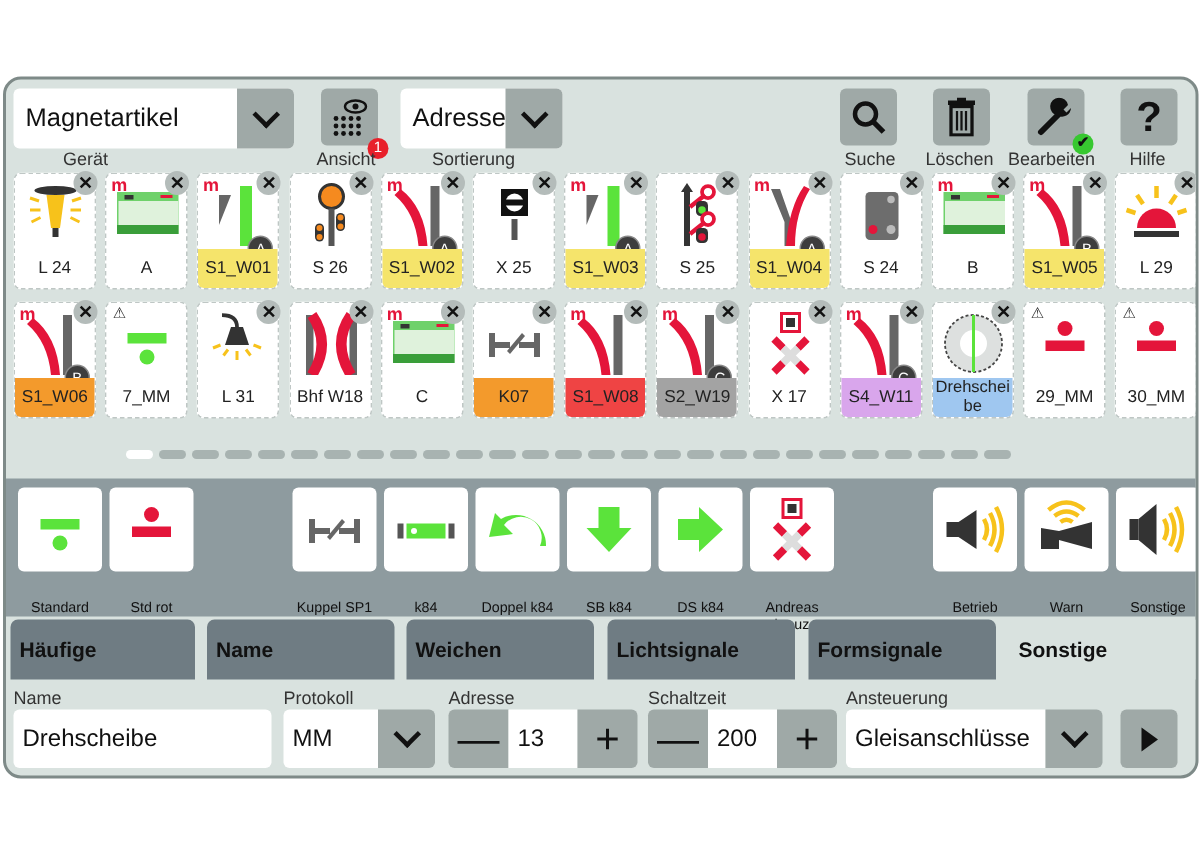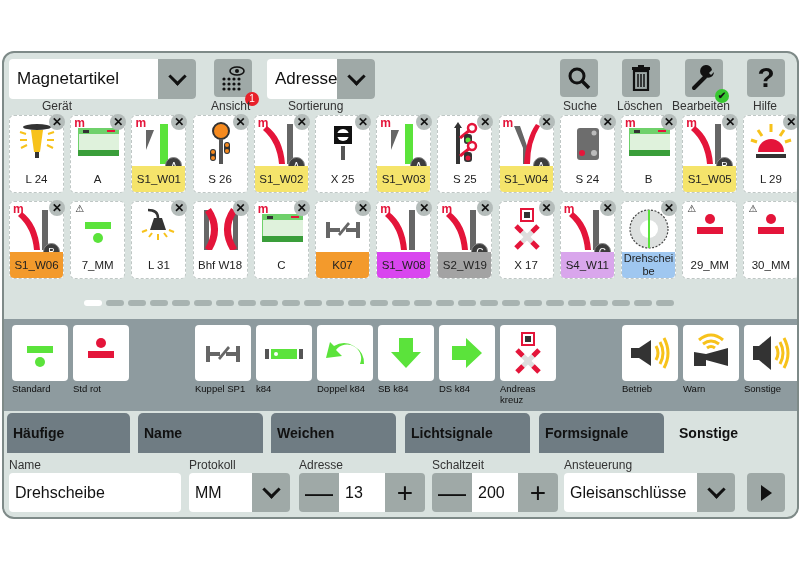--- a/index.html
+++ b/index.html
@@ -39,21 +39,21 @@
 
   
   .pager { position: absolute; left: 80px; top: 247px; display: flex; gap: 4px; }
   .pager span { width: 18px; height: 6px; border-radius: 3px; background: #a8b3b1; }
   .pager span.on { background: #fff; }
 
   
   .palette { position: absolute; left: 0; top: 266px; width: 797px; height: 92px; background: #8e9b9f; }
   .pal-item { position: absolute; top: 6px; width: 56px; }
   .pal-item .box { width: 56px; height: 56px; background: #fff; border-radius: 4px; display: flex; align-items: center; justify-content: center; }
-  .pal-item .t { font-size: 9.5px; color: #111; text-align: left; line-height: 11px; margin-top: 2px; }
+  .pal-item .t { font-size: 9.5px; color: #111; text-align: center; line-height: 11px; margin-top: 19px; }
 
   
   .tab { position: absolute; top: 360px; height: 40px; background: #6f7c83; border-radius: 5px 5px 0 0; font-size: 14px; font-weight: bold;
          color: #111; line-height: 40px; padding-left: 6px; }
   .tab.active { background: #d9e2df; }
 
   
   .flbl { position: absolute; top: 405px; font-size: 12px; color: #333; }
   .field { position: absolute; top: 420px; height: 39px; background: #fff; border-radius: 4px; font-size: 16px; line-height: 39px; padding-left: 6px; color: #111; }
   .stepbtn { position: absolute; top: 420px; height: 39px; width: 40px; background: #9fa9a7; display: flex; align-items: center; justify-content: center; font-size: 28px; color: #111; }
@@ -363,21 +363,21 @@
         <span class="x">✕</span>
         <div class="lbl" style="background:#f39a2c">K07</div>
       </div>
       <div class="card" style="left: 372.2px; top: 148px;">
         <span class="m">m</span>
         <div class="icon"><svg viewBox="0 0 42 42">
             <rect x="26" y="2" width="6" height="40" fill="#666"></rect>
             <path d="M6 4 Q22 16 24 42 L18 42 Q16 20 2 8Z" fill="#e4153a"></path>
           </svg></div>
         <span class="x">✕</span>
-        <div class="lbl" style="background:#d946ef">S1_W08</div>
+        <div class="lbl" style="background:#ef4444">S1_W08</div>
       </div>
       <div class="card" style="left: 433.4px; top: 148px;">
         <span class="m">m</span>
         <div class="icon"><svg viewBox="0 0 42 42">
             <rect x="26" y="2" width="6" height="40" fill="#666"></rect>
             <path d="M6 4 Q22 16 24 42 L18 42 Q16 20 2 8Z" fill="#e4153a"></path>
           </svg></div>
         <span class="x">✕</span>
         <span class="badge">C</span>
         <div class="lbl" style="background:#a3a3a3">S2_W19</div>

